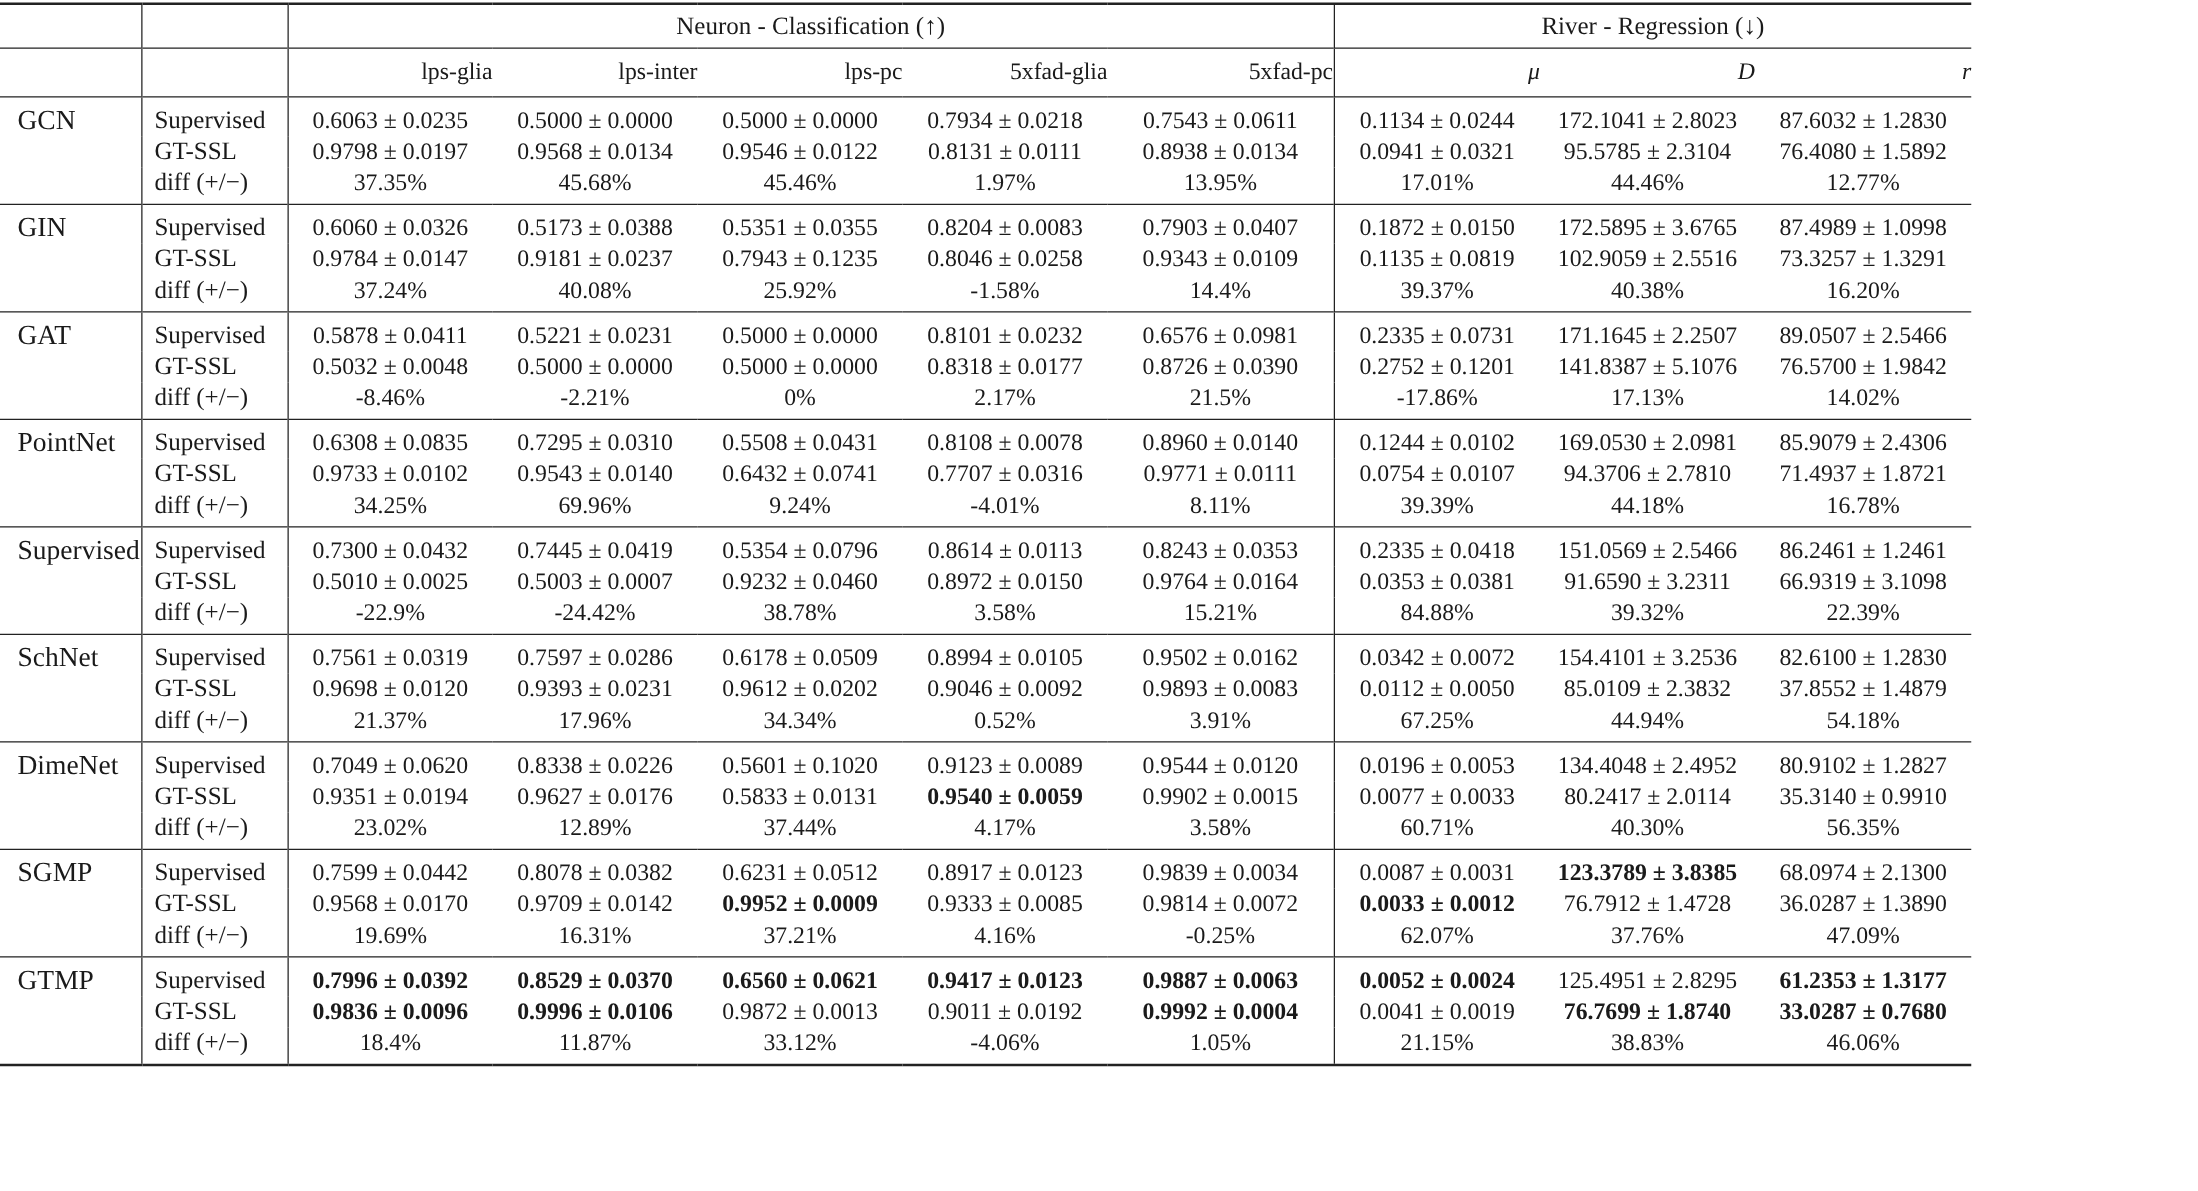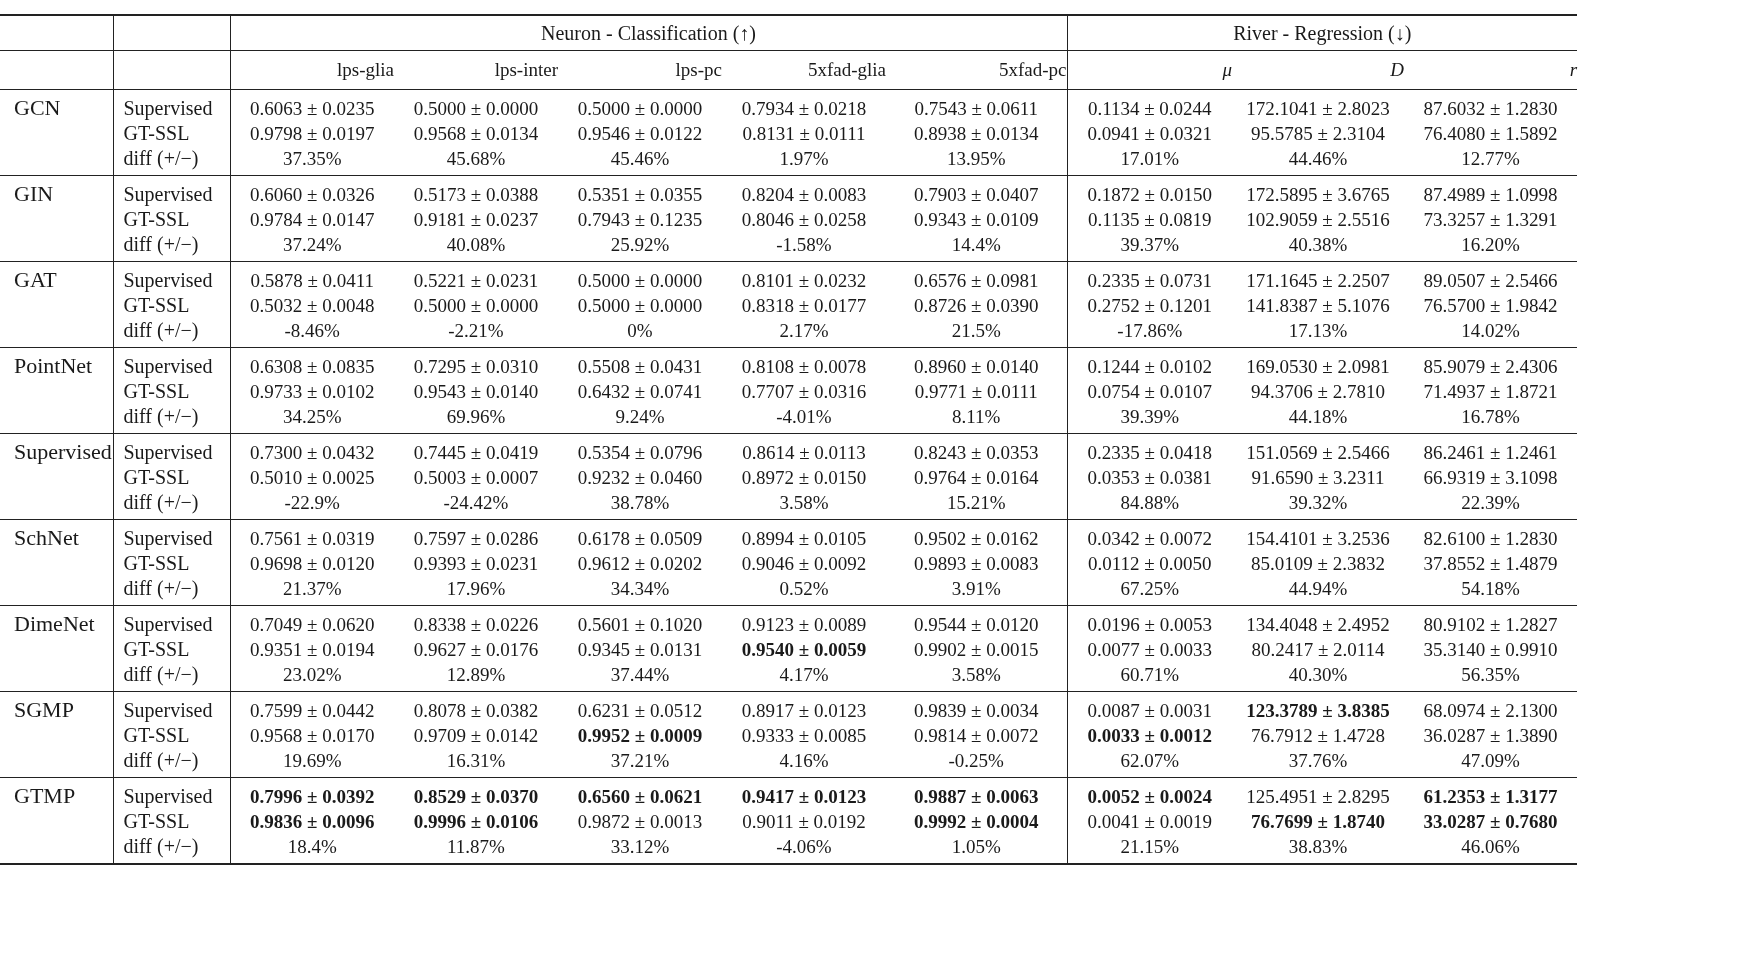--- a/index.html
+++ b/index.html
@@ -3,21 +3,21 @@
 <meta charset="utf-8">
 <style>
   html, body { margin: 0; padding: 0; background: #ffffff; }
   body {
     width: 1758px; height: 953px; overflow: hidden;
     font-family: "Liberation Serif", "DejaVu Serif", serif;
     color: #1a1a1a;
   }
   table {
     border-collapse: collapse;
-    position: absolute; left: 0; top: 14px;
+    position: absolute; left: 0; top: 2px;
     width: 1542px;
     font-size: 19px;
     table-layout: fixed;
   }
   td, th { padding: 0; font-weight: normal; white-space: nowrap; }
   .toprule { border-top: 2.5px solid #222; }
   .midrule td, .midrule th { border-top: 1.5px solid #222; }
   .bottomrule td { border-bottom: 2.5px solid #222; }
   .vr { border-right: 1.3px solid #222; }
   .hdr1 th { height: 34px; text-align: center; font-size: 20px; }
@@ -280,21 +280,21 @@
         <td class="val">0.9123 ± 0.0089</td>
         <td class="val vr">0.9544 ± 0.0120</td>
         <td class="val">0.0196 ± 0.0053</td>
         <td class="val">134.4048 ± 2.4952</td>
         <td class="val">80.9102 ± 1.2827</td>
       </tr>
       <tr class="">
         <td class="rowlabel vr">GT-SSL</td>
         <td class="val">0.9351 ± 0.0194</td>
         <td class="val">0.9627 ± 0.0176</td>
-        <td class="val">0.9345 ± 0.0131</td>
+        <td class="val">0.5833 ± 0.0131</td>
         <td class="val b">0.9540 ± 0.0059</td>
         <td class="val vr">0.9902 ± 0.0015</td>
         <td class="val">0.0077 ± 0.0033</td>
         <td class="val">80.2417 ± 2.0114</td>
         <td class="val">35.3140 ± 0.9910</td>
       </tr>
       <tr class="group-last">
         <td class="rowlabel vr">diff (+/−)</td>
         <td class="val">23.02%</td>
         <td class="val">12.89%</td>

